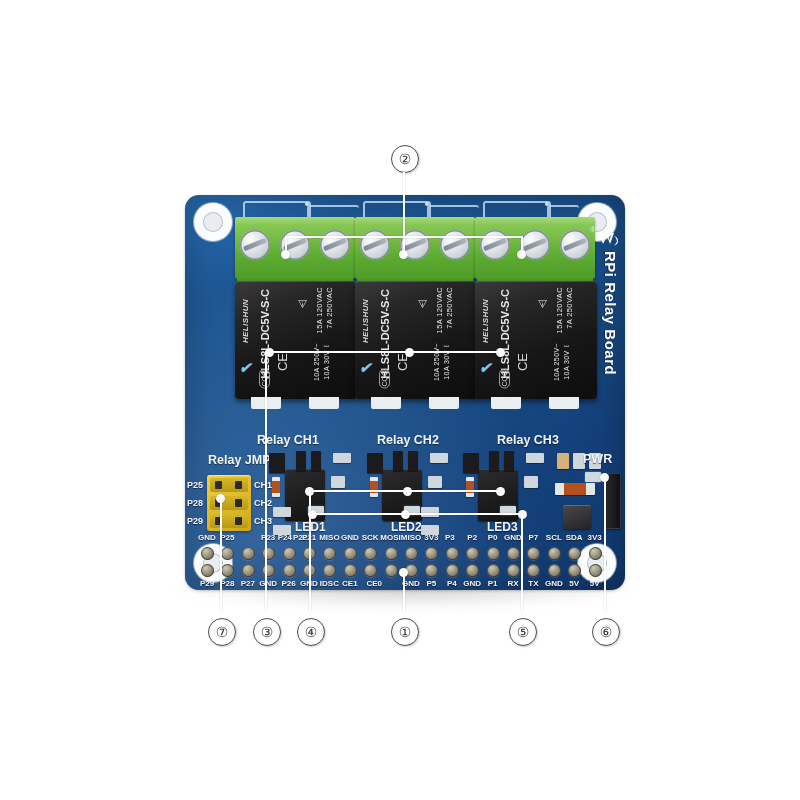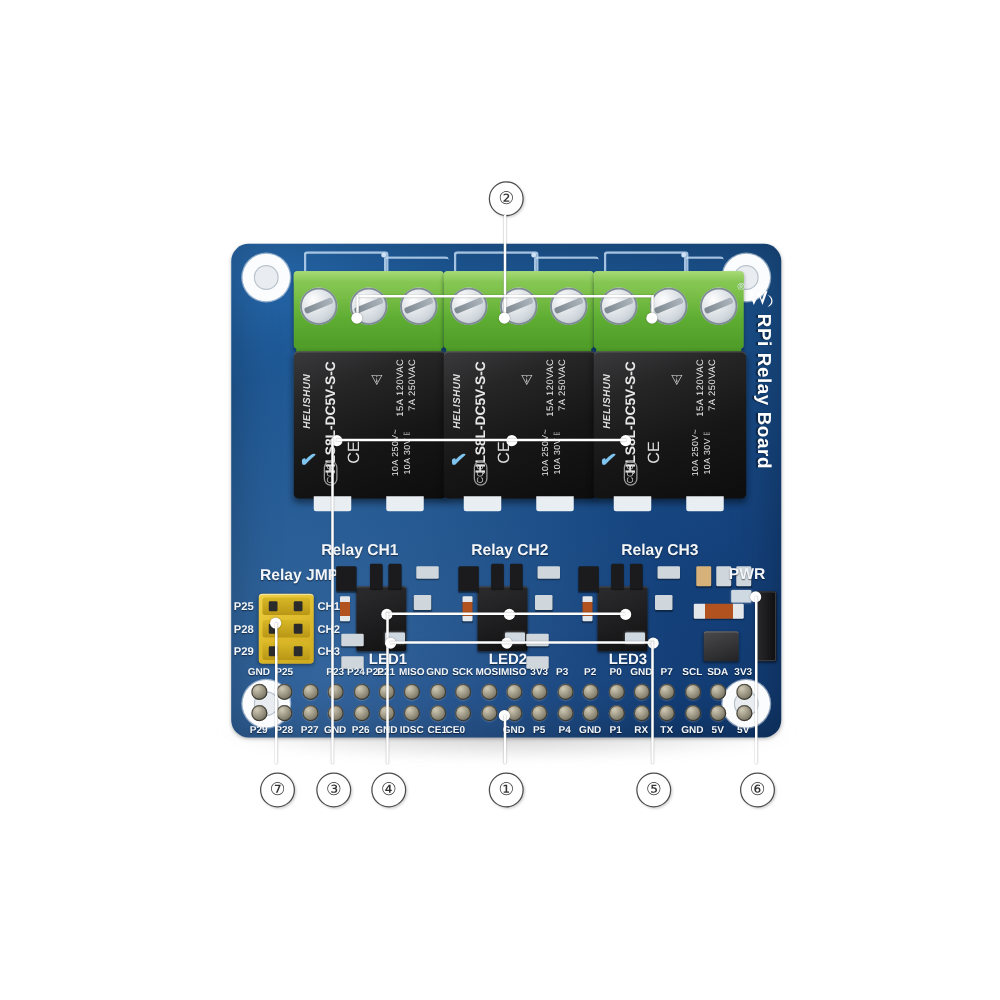--- a/index.html
+++ b/index.html
@@ -353,21 +353,21 @@
       <div class="pin" style="left: 126.4px; top: 2px;"></div>
       <div class="pin" style="left: 126.4px; top: 19px;"></div>
       <div class="pinlbl" style="left: 126.4px; top: 34px; transform: translateX(-50%); margin-left: 6px;">IDSC</div>
       <div class="pinlbl" style="left: 146.8px; top: -12px; transform: translateX(-50%); margin-left: 6px;">GND</div>
       <div class="pin" style="left: 146.8px; top: 2px;"></div>
       <div class="pin" style="left: 146.8px; top: 19px;"></div>
       <div class="pinlbl" style="left: 146.8px; top: 34px; transform: translateX(-50%); margin-left: 6px;">CE1</div>
       <div class="pinlbl" style="left: 167.2px; top: -12px; transform: translateX(-50%); margin-left: 6px;">SCK</div>
       <div class="pin" style="left: 167.2px; top: 2px;"></div>
       <div class="pin" style="left: 167.2px; top: 19px;"></div>
-      <div class="pinlbl" style="left: 167.2px; top: 34px; transform: translateX(-50%); margin-left: 0;">CE0</div>
+      <div class="pinlbl" style="left: 167.2px; top: 34px; transform: translateX(-50%); margin-left: 10px;">CE0</div>
       <div class="pinlbl" style="left: 187.6px; top: -12px; transform: translateX(-50%); margin-left: 6px;">MOSI</div>
       <div class="pin" style="left: 187.6px; top: 2px;"></div>
       <div class="pin" style="left: 187.6px; top: 19px;"></div>
       <div class="pinlbl" style="left: 187.6px; top: 34px; transform: translateX(-50%); margin-left: 6px; margin-top: 12px;">P6</div>
       <div class="pinlbl" style="left: 208px; top: -12px; transform: translateX(-50%); margin-left: 6px;">MISO</div>
       <div class="pin" style="left: 208px; top: 2px;"></div>
       <div class="pin" style="left: 208px; top: 19px;"></div>
       <div class="pinlbl" style="left: 208px; top: 34px; transform: translateX(-50%); margin-left: 6px;">GND</div>
       <div class="pinlbl" style="left: 228.4px; top: -12px; transform: translateX(-50%); margin-left: 6px;">3V3</div>
       <div class="pin" style="left: 228.4px; top: 2px;"></div>

